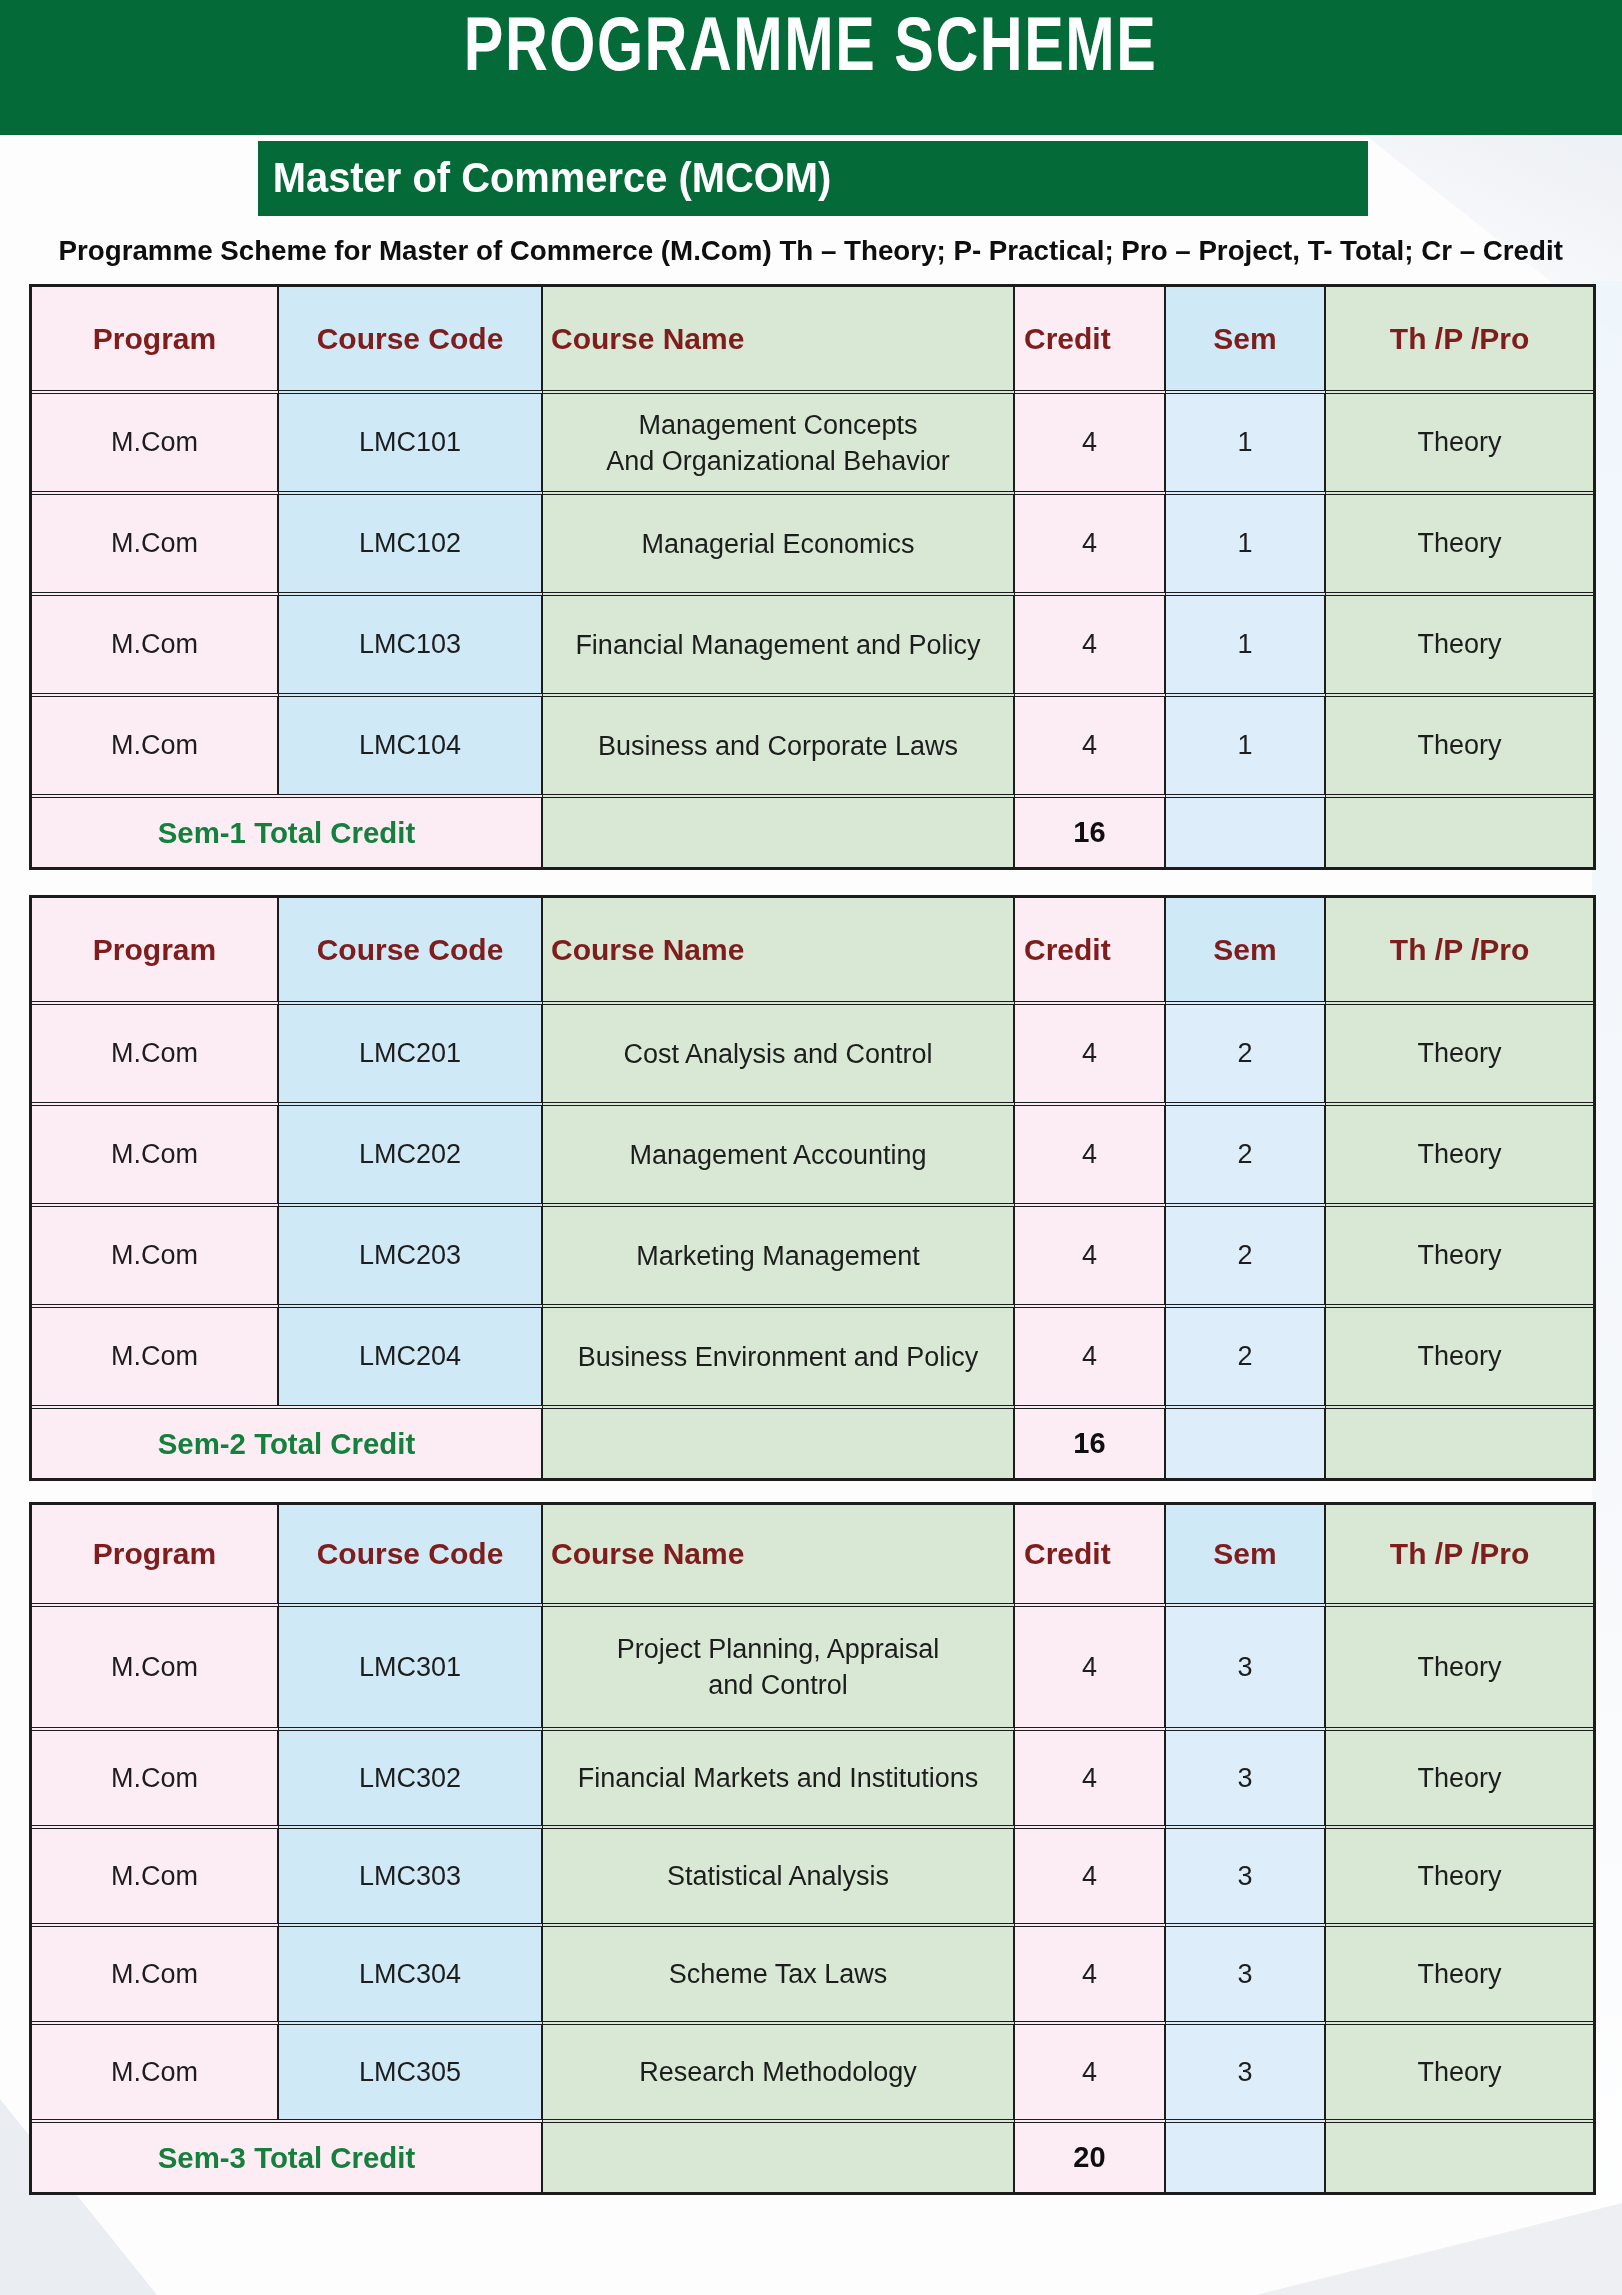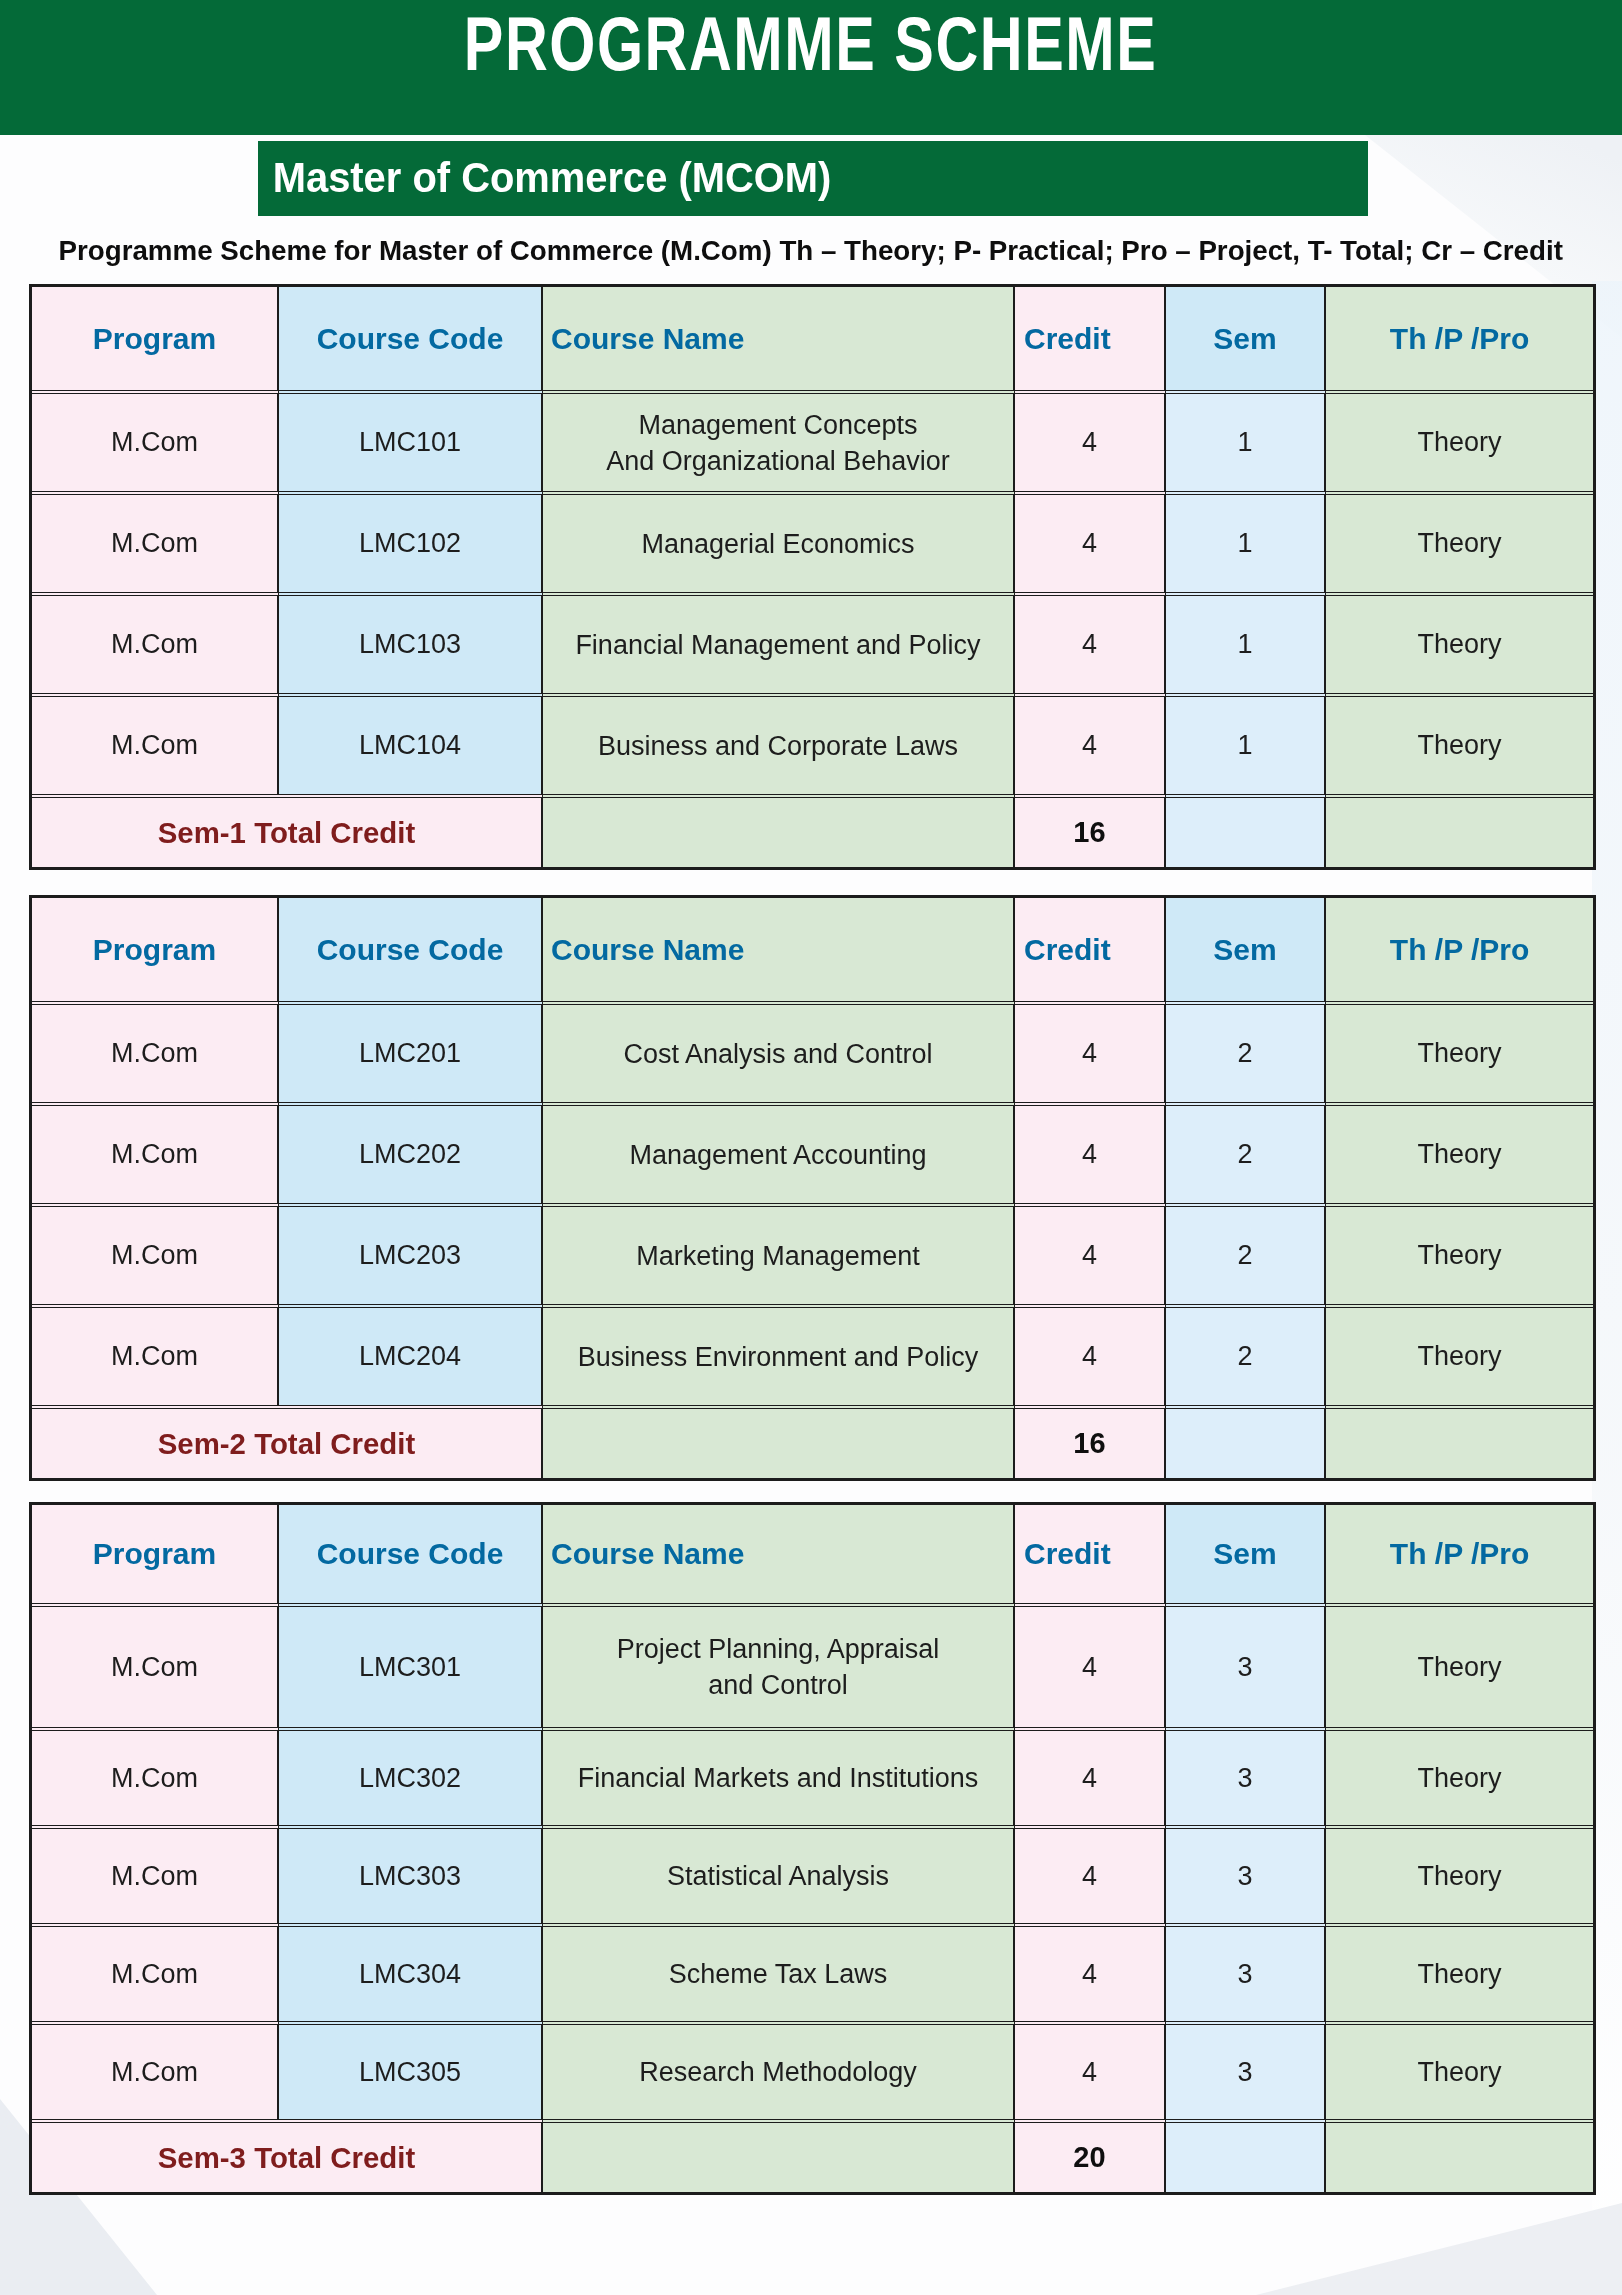--- a/index.html
+++ b/index.html
@@ -92,30 +92,30 @@
   .t2{margin-top:25px;}
   .t3{margin-top:21px;}
   th,td{
     padding:0 7.9px;
     text-align:center;vertical-align:middle;
     border-right:2.6px solid var(--line);
     overflow:hidden;
   }
   th:last-child,td:last-child{border-right:none;}
   tbody tr td{border-top:4.6px double var(--line);}
-  th{font-size:30px;font-weight:700;color:#0369a1;}
+  th{font-size:30px;font-weight:700;color:#7f1d1d;}
   td{font-size:27px;font-weight:400;color:var(--body-text);}
   .th-name{text-align:left;padding-left:37px;}
   .th-credit{text-align:left;padding-left:9px;}
   .c-pink{background:var(--pink);}
   .c-blue{background:var(--blue);}
   .c-semblue{background:var(--sem-blue);}
   .c-green{background:var(--green);padding-left:8px;}
   td.name{white-space:pre-line;line-height:1.35;padding:0 19.6px;}
-  td.total-label{font-size:29.4px;font-weight:700;color:#7f1d1d;}
+  td.total-label{font-size:29.4px;font-weight:700;color:#15803d;}
   td.total-value{font-size:29px;font-weight:700;color:#0f0f0f;}
   .h-head{height:103px;}
   .h-head3{height:98px;}
   .h-row{height:101px;}
   .h-row3{height:98px;}
   .h-tall{height:124px;}
   .h-total{height:73px;}
 </style>
 </head>
 <body>

